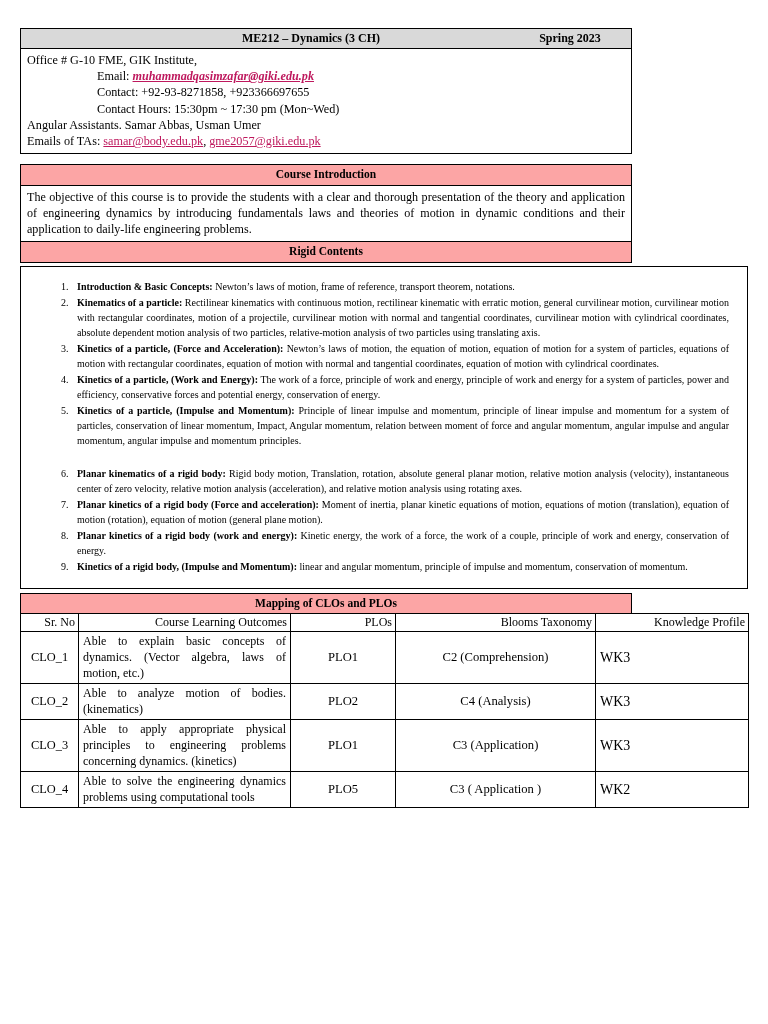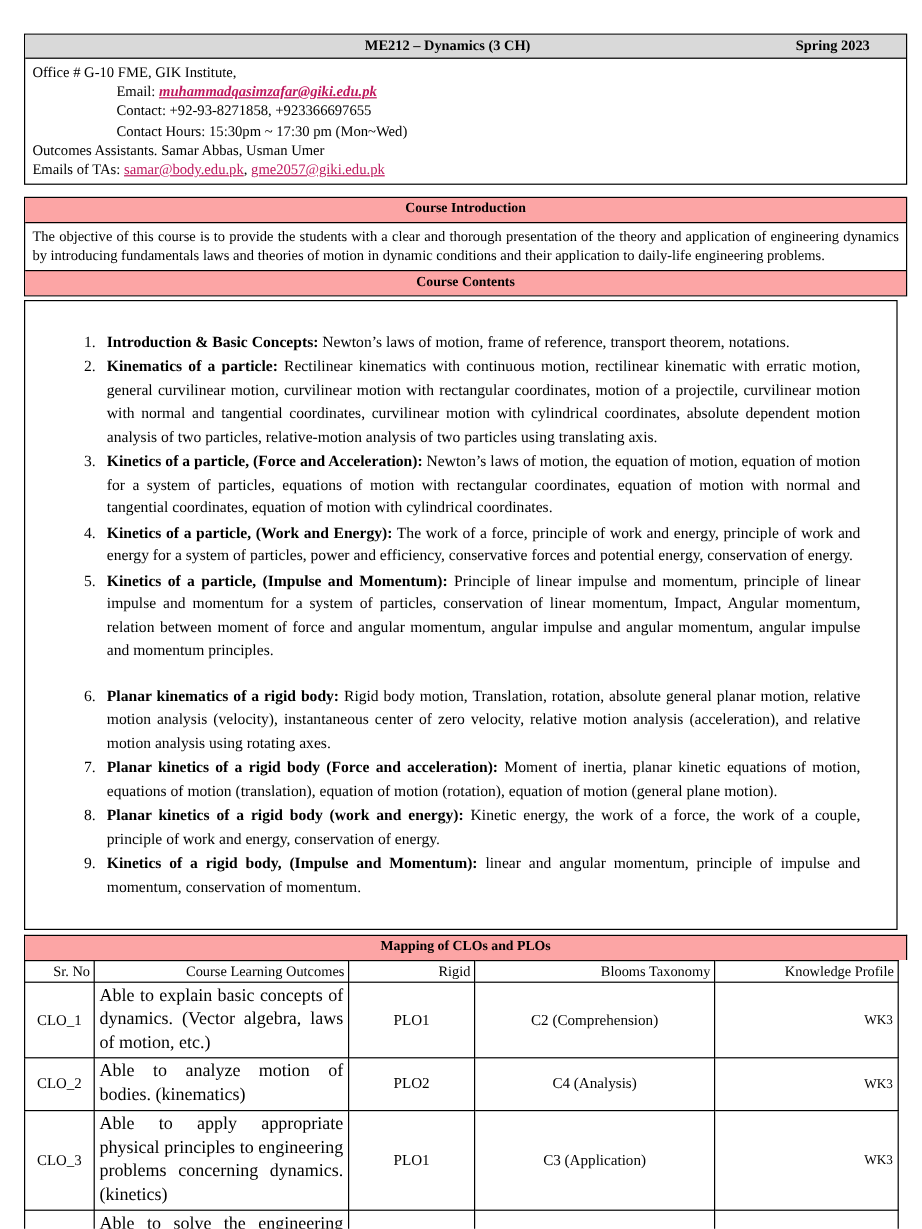--- a/index.html
+++ b/index.html
@@ -18,21 +18,21 @@
     position: relative;
     width: 768px;
     height: 1024px;
     padding: 28px 20px 0 20px;
   }
 
   
   .box {
     border: 1px solid #000;
     background: #fff;
-    width: 736px;
+    width: 612px;
   }
   .band {
     background: #fca5a5;
     border-bottom: 1px solid #000;
     text-align: center;
     font-weight: bold;
     font-size: 11.5px;
     line-height: 1.35;
     padding: 2px 4px;
   }
@@ -81,23 +81,23 @@
   }
 
   
   .contents-box {
     border: 1px solid #000;
     width: 728px;
     margin-top: 3px;
     padding: 8px 14px 10px 4px;
   }
   ol.contents {
-    margin: 16px;
+    margin: 4px;
     padding-left: 42px;
-    font-size: 13px;
+    font-size: 10px;
     line-height: 1.5;
   }
   ol.contents > li {
     margin-bottom: 1px;
     padding-left: 6px;
     text-align: justify;
   }
   ol.contents > li.gap-before { margin-top: 18px; }
   ol.contents > li .t { font-weight: bold; }
   ol.contents > li .d { font-weight: normal; }
@@ -118,29 +118,29 @@
   table.clo thead th {
     text-align: right;
     font-weight: normal;
     font-size: 12px;
     padding: 1px 3px;
   }
   td.sr { text-align: center; font-size: 12.4px; }
   td.outcome {
     text-align: justify;
     text-align-last: left;
-    font-size: 15px;
+    font-size: 12px;
     line-height: 1.3;
     vertical-align: top;
     padding-top: 3px;
   }
   td.plo, td.bloom { text-align: center; font-size: 12.6px; }
   td.wk {
-    text-align: right;
-    font-size: 11px;
+    text-align: left;
+    font-size: 14px;
     vertical-align: top;
     padding-top: 4px;
   }
   .c1 { width: 58px; }
   .c2 { width: 212px; }
   .c3 { width: 105px; }
   .c4 { width: 200px; }
   .c5 { width: 153px; }
 </style>
 </head>
@@ -161,37 +161,37 @@
       </div>
       <div class="indent">
         <span>Contact:</span>
         <span>+92-93-8271858, +923366697655</span>
       </div>
       <div class="indent">
         <span>Contact Hours:</span>
         <span>15:30pm ~ 17:30 pm (Mon~Wed)</span>
       </div>
       <div>
-        <span>Outcomes Assistants.</span>
+        <span>Angular Assistants.</span>
         <span>Samar Abbas, Usman Umer</span>
       </div>
       <div>
         <span>Emails of TAs:</span>
         <a class="mail" href="#">samar@body.edu.pk</a><span>,</span>
         <a class="mail" href="#">gme2057@giki.edu.pk</a>
       </div>
     </div>
   </div>
 
   <div style="height:10px"></div>
 
   <div class="box">
     <div class="band">Course Introduction</div>
     <div class="intro-text">The objective of this course is to provide the students with a clear and thorough presentation of the theory and application of engineering dynamics by introducing fundamentals laws and theories of motion in dynamic conditions and their application to daily-life engineering problems.</div>
-    <div class="band" style="border-bottom:none;border-top:1px solid #000;">Course Contents</div>
+    <div class="band" style="border-bottom:none;border-top:1px solid #000;">Rigid Contents</div>
   </div>
 
   <div class="contents-box">
     <ol class="contents">
         <li><span class="t">Introduction &amp; Basic Concepts:</span><span class="d"> Newton’s laws of motion, frame of reference, transport theorem, notations.</span></li>
         <li><span class="t">Kinematics of a particle:</span><span class="d"> Rectilinear kinematics with continuous motion, rectilinear kinematic with erratic motion, general curvilinear motion, curvilinear motion with rectangular coordinates, motion of a projectile, curvilinear motion with normal and tangential coordinates, curvilinear motion with cylindrical coordinates, absolute dependent motion analysis of two particles, relative-motion analysis of two particles using translating axis.</span></li>
         <li><span class="t">Kinetics of a particle, (Force and Acceleration):</span><span class="d"> Newton’s laws of motion, the equation of motion, equation of motion for a system of particles, equations of motion with rectangular coordinates, equation of motion with normal and tangential coordinates, equation of motion with cylindrical coordinates.</span></li>
         <li><span class="t">Kinetics of a particle, (Work and Energy):</span><span class="d"> The work of a force, principle of work and energy, principle of work and energy for a system of particles, power and efficiency, conservative forces and potential energy, conservation of energy.</span></li>
         <li><span class="t">Kinetics of a particle, (Impulse and Momentum):</span><span class="d">  Principle of linear impulse and momentum, principle of linear impulse and momentum for a system of particles, conservation of linear momentum, Impact, Angular momentum, relation between moment of force and angular momentum, angular impulse and angular momentum, angular impulse and momentum principles.</span></li>
         <li class="gap-before"><span class="t">Planar kinematics of a rigid body:</span><span class="d"> Rigid body motion, Translation, rotation, absolute general planar motion, relative motion analysis (velocity), instantaneous center of zero velocity, relative motion analysis (acceleration), and relative motion analysis using rotating axes.</span></li>
@@ -210,21 +210,21 @@
         <col class="c1">
           <col class="c2">
           <col class="c3">
           <col class="c4">
           <col class="c5">
       </colgroup>
       <thead>
         <tr>
             <th>Sr. No</th>
             <th>Course Learning Outcomes</th>
-            <th>Rigid</th>
+            <th>PLOs</th>
             <th>Blooms Taxonomy</th>
             <th>Knowledge Profile</th>
           </tr>
       </thead>
       <tbody>
           <tr>
             <td class="sr">CLO_1</td>
             <td class="outcome">Able to explain basic concepts of dynamics. (Vector algebra, laws of motion, etc.)</td>
             <td class="plo">PLO1</td>
             <td class="bloom">C2 (Comprehension)</td>

